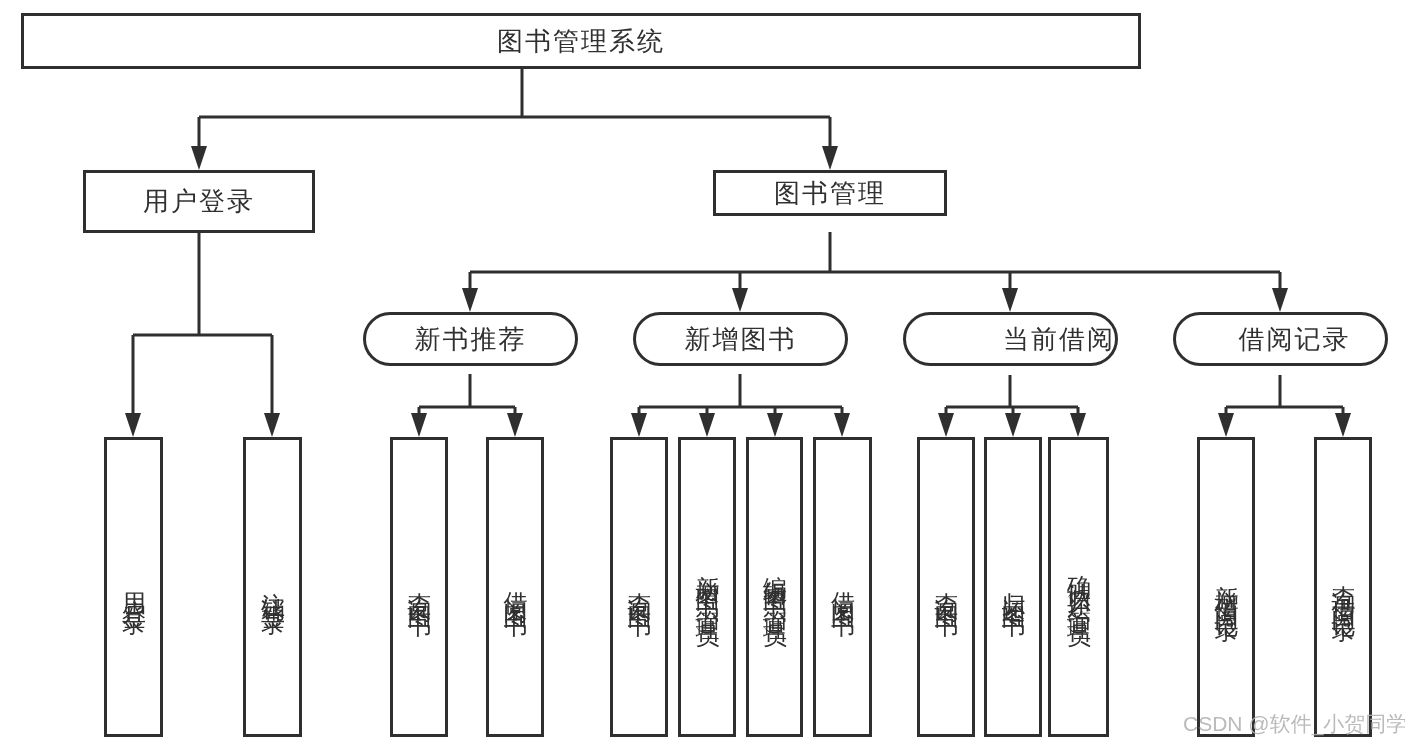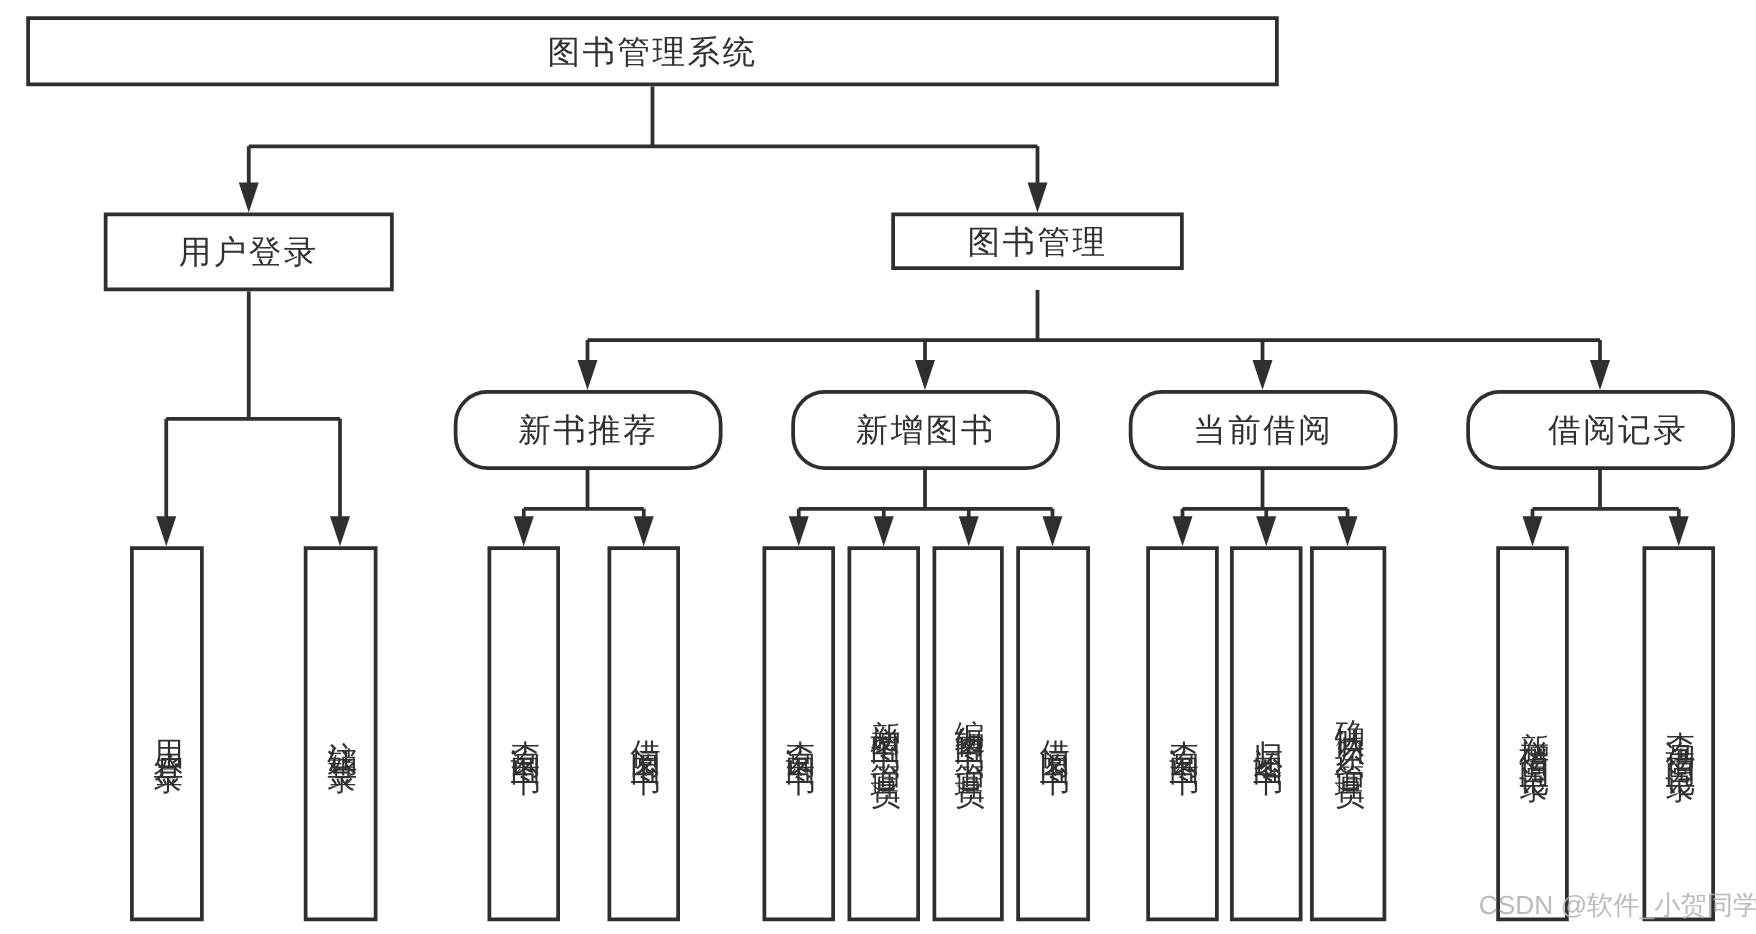--- a/index.html
+++ b/index.html
@@ -35,27 +35,27 @@
     align-items: center;
     justify-content: center;
     color: var(--text);
   }
   .h-label {
     font-size: 26px;
     letter-spacing: 2px;
     color: var(--text);
     white-space: nowrap;
   }
-  .root-box   { left: 21px;  top: 13px;  width: 1002px; height: 56px; }
+  .root-box   { left: 21px;  top: 13px;  width: 1120px; height: 56px; }
   .l2-0 { left: 83px;  top: 170px; width: 232px; height: 63px; }
   .l2-1 { left: 713px; top: 170px; width: 234px; height: 46px; }
-  .l3 { top: 312px; width: 215px; height: 64px; border-radius: 27px; }
+  .l3 { top: 312px; width: 215px; height: 54px; border-radius: 27px; }
   .l3-0 { left: 363px; }
   .l3-1 { left: 633px; }
-  .l3-2 { left: 903px; }
+  .l3-2 { left: 903px; justify-content: flex-end; }
   .l3-3 { left: 1173px; padding-left: 28px; }
   .leaf {
     top: 437px;
     height: 300px;
     width: 58px;
     z-index: 1;
   }
   .leaf-label {
     writing-mode: vertical-rl;
     text-orientation: mixed;

